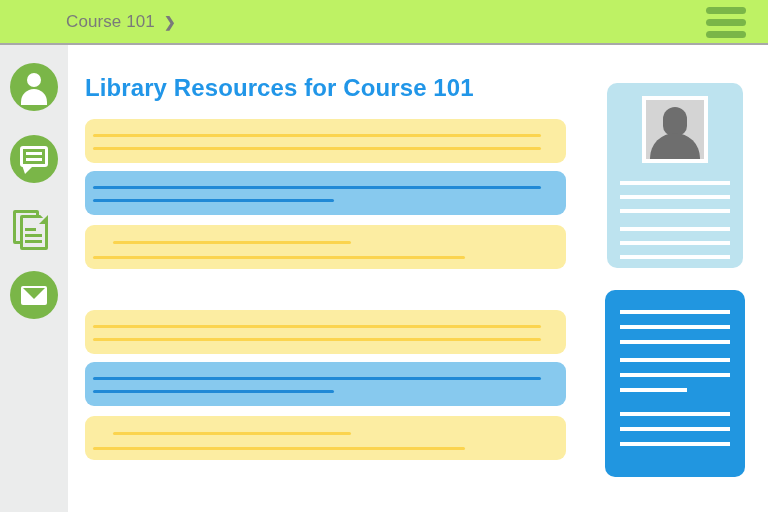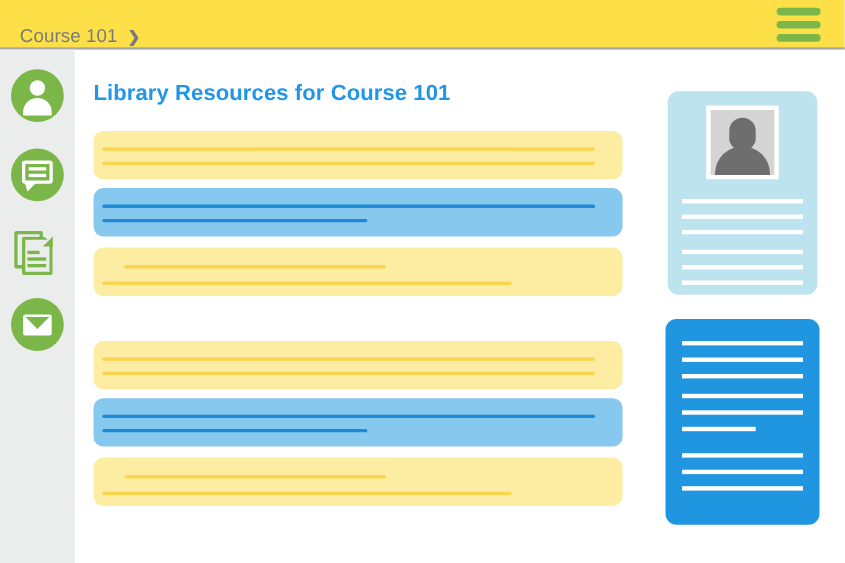--- a/index.html
+++ b/index.html
@@ -7,22 +7,22 @@
     width:768px; height:512px;
     background:#ffffff;
     font-family:"Liberation Sans", sans-serif;
     overflow:hidden;
   }
   .app { position:relative; width:768px; height:512px; background:#ffffff; }
 
   
   .header {
     position:absolute; left:0; top:0; width:768px; height:45px;
-    background:#fde047; border-bottom:2px solid #a8a8a8;
-    display:flex; align-items:flex-end;
+    background:#bef264; border-bottom:2px solid #a8a8a8;
+    display:flex; align-items:center;padding-left:48px;
   }
   .breadcrumb {
     display:flex; align-items:center;
     margin-left:18px; gap:9px;
     font-size:17px; color:#7a7a7a; letter-spacing:.1px;
   }
   .crumb { white-space:nowrap; }
   .crumb-sep {
     font-size:14px; color:#7a7a7a; font-weight:bold;
     position:relative; top:0px;
@@ -132,21 +132,21 @@
     position:absolute; background:#7ab648; height:3px; left:15px;
   }
   .doc-line.l1 { top:22px; width:11px; }
   .doc-line.l2 { top:28px; width:17px; }
   .doc-line.l3 { top:34px; width:17px; }
 
   
   .main { position:absolute; left:68px; top:45px; width:700px; height:467px; }
   .page-title {
     position:absolute; left:17px; top:29px;
-    font-size:20px; font-weight:bold; color:#2196e8;
+    font-size:24px; font-weight:bold; color:#2196e8;
     letter-spacing:.1px; white-space:nowrap;
   }
 
   .bar {
     position:absolute; left:17px; width:481px; border-radius:9px;
   }
   .bar.yellow { background:#fceda2; }
   .bar.blue   { background:#87c9ee; }
   .bline { position:absolute; height:3px; border-radius:1.5px; }
   .bar.yellow .bline { background:#fbd44f; }

